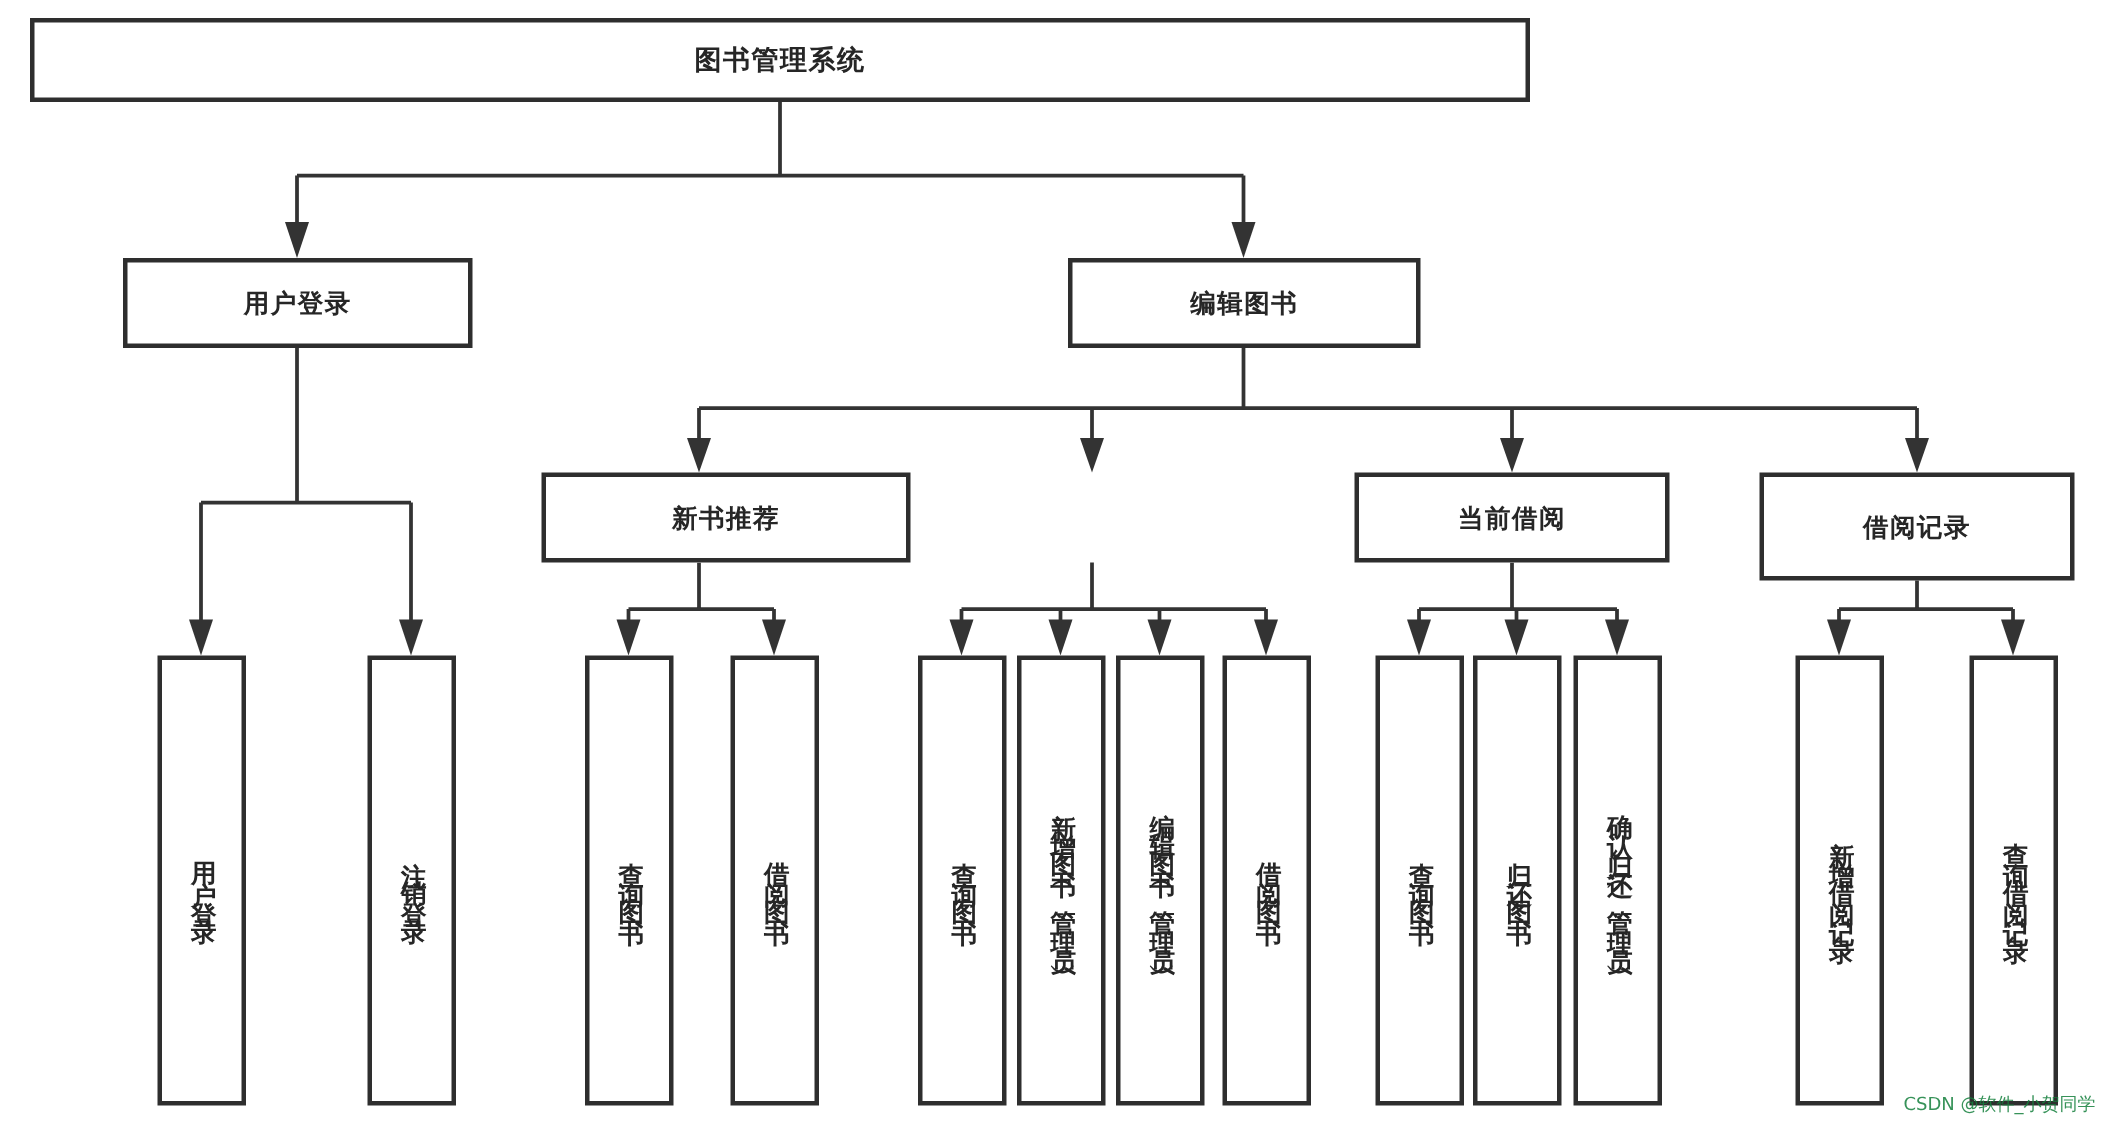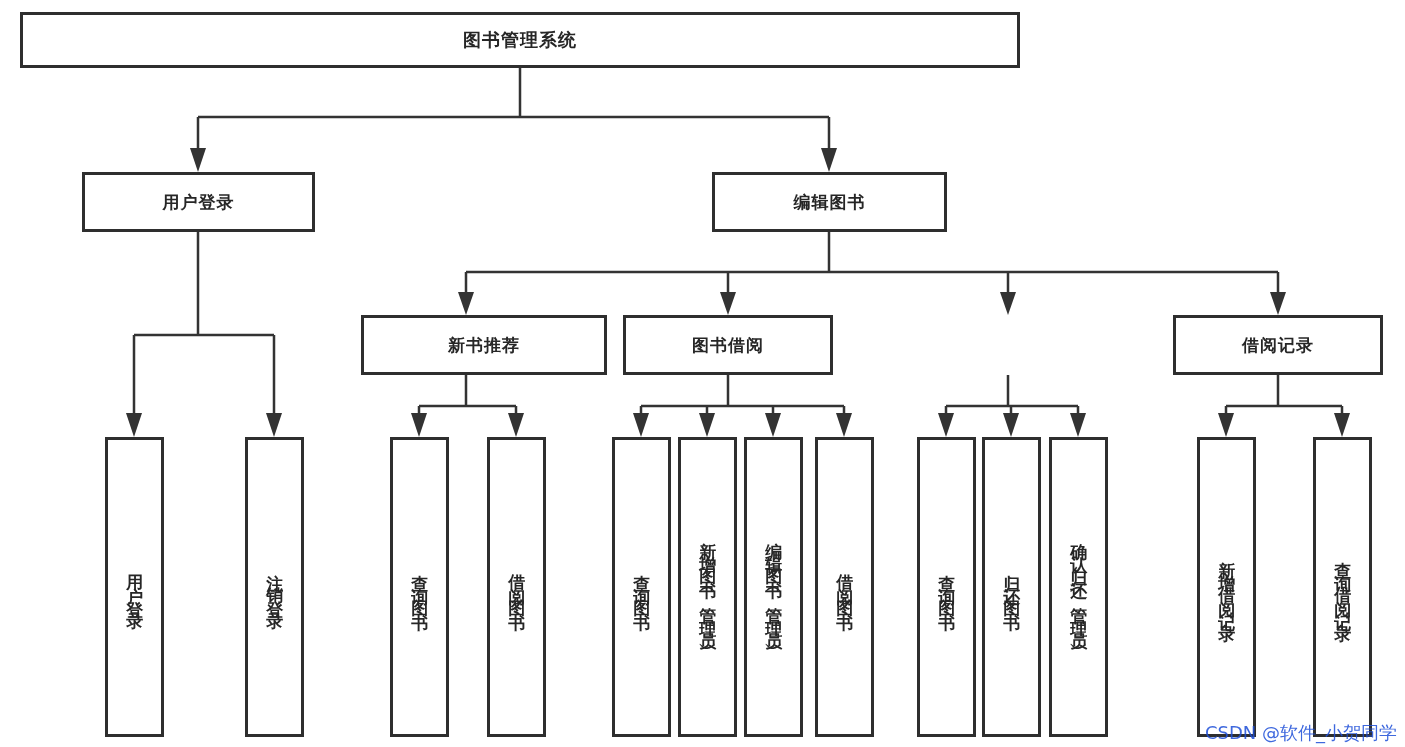--- a/index.html
+++ b/index.html
@@ -43,22 +43,22 @@
     font-weight: 600;
     letter-spacing: 13px;
     line-height: 1.15;
     white-space: nowrap;
   }
   .watermark {
     position: absolute;
     right: 8px;
     bottom: 2px;
     z-index: 2;
-    font-size: 18px;
-    color: #1d4ed8;
+    font-size: 12px;
+    color: #15803d;
     opacity: 0.85;
     white-space: nowrap;
   }
 </style>
 </head>
 <body>
 
 <div class="canvas">
 
   <svg class="wires" width="1405" height="747" viewBox="0 0 1405 747" fill="none" xmlns="http://www.w3.org/2000/svg">
@@ -115,24 +115,24 @@
   <div class="box" style="left:82px; top:172px; width:233px; height:60px;">
     <span class="h-label">用户登录</span>
   </div>
   <div class="box" style="left:712px; top:172px; width:235px; height:60px;">
     <span class="h-label">编辑图书</span>
   </div>
 
   <div class="box" style="left:361px; top:315px; width:246px; height:60px;">
     <span class="h-label">新书推荐</span>
   </div>
-  <div class="box" style="left:623px; top:315px; width:210px; height:60px;">
-    <span class="h-label">图书借阅</span>
+  <div class="box" style="left:903px; top:315px; width:210px; height:60px;">
+    <span class="h-label">当前借阅</span>
   </div>
-  <div class="box" style="left:1173px; top:315px; width:210px; height:60px;">
+  <div class="box" style="left:1173px; top:315px; width:210px; height:72px;">
     <span class="h-label">借阅记录</span>
   </div>
 
   <div class="box leaf" style="left:105px;">
     <span class="v-label">用户登录</span>
   </div>
   <div class="box leaf" style="left:245px;">
     <span class="v-label">注销登录</span>
   </div>
 

